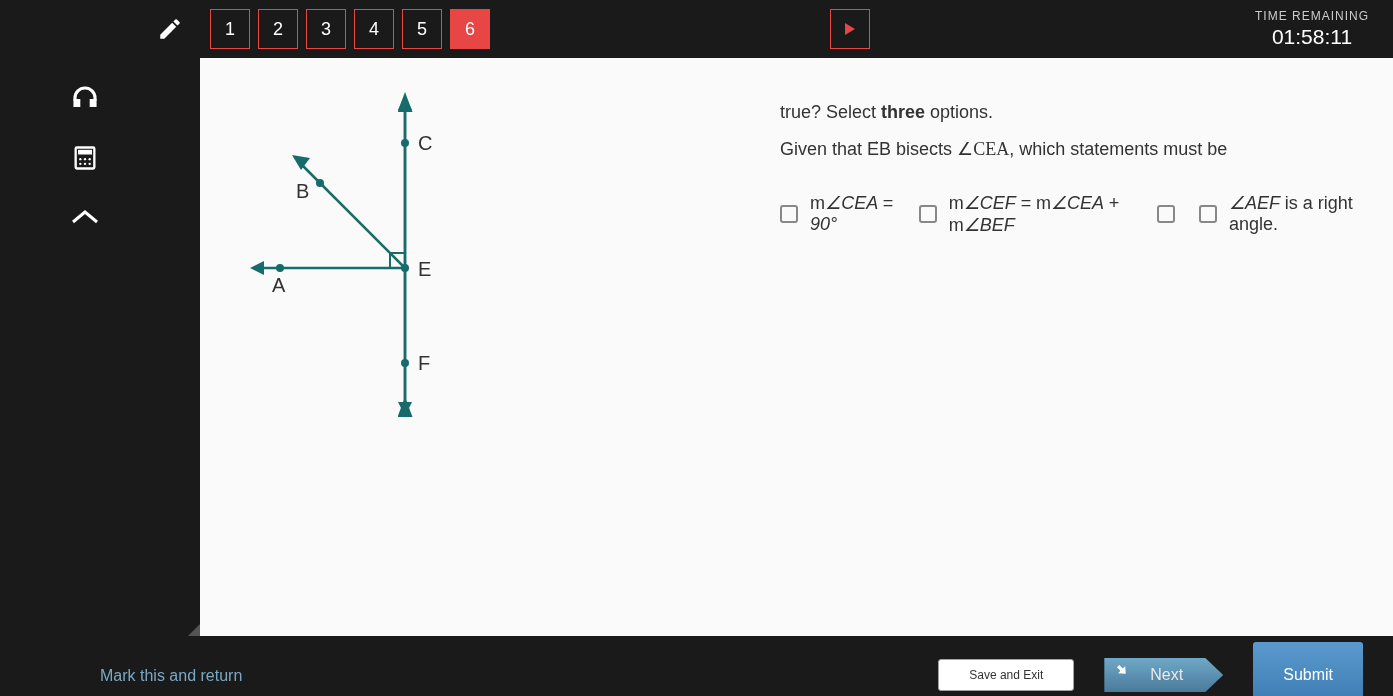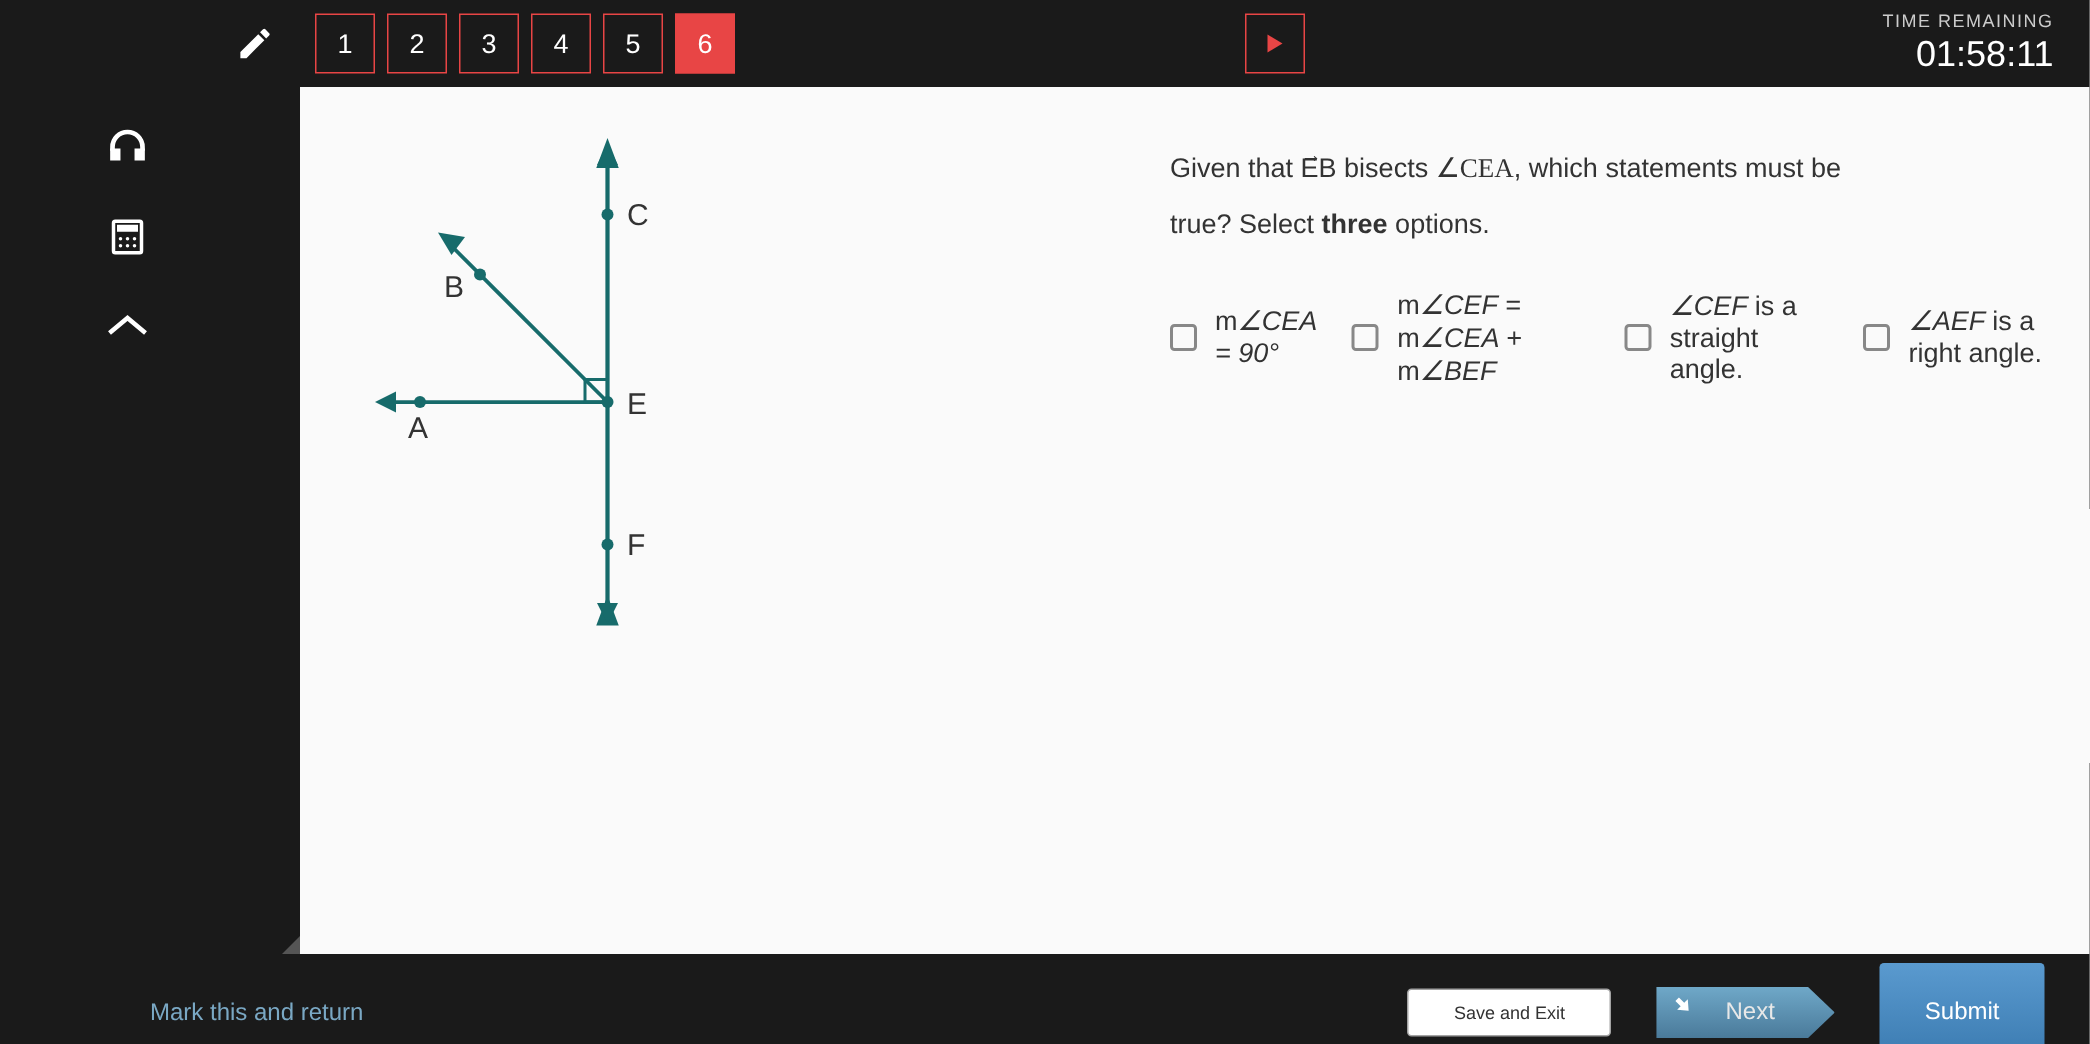--- a/index.html
+++ b/index.html
@@ -63,25 +63,25 @@
     }
     .play-btn::before {
       content: "";
       border-left: 10px solid #e84545;
       border-top: 6px solid transparent;
       border-bottom: 6px solid transparent;
     }
     .timer-section {
       position: absolute;
       right: 24px;
-      text-align: right;
+      text-align: center;
       color: #ccc;
     }
     .timer-label { font-size: 12px; letter-spacing: 1px; }
-    .timer-value { font-size: 24px; color: #fff; margin-top: 2px; }
+    .timer-value { font-size: 21px; color: #fff; margin-top: 2px; }
     
     .main-area {
       display: flex;
       height: 578px;
     }
     .left-tools {
       width: 200px;
       background: #1a1a1a;
       display: flex;
       flex-direction: column;
@@ -294,38 +294,37 @@
         <text x="178" y="62" font-size="20" fill="#333">C</text>
         <text x="56" y="110" font-size="20" fill="#333">B</text>
         <text x="32" y="204" font-size="20" fill="#333">A</text>
         <text x="178" y="188" font-size="20" fill="#333">E</text>
         <text x="178" y="282" font-size="20" fill="#333">F</text>
       </svg>
     </div>
 
     <div class="question-side">
       <div class="prompt-line">
-        <span>Given that </span><span style="position:relative; display:inline-block;"><span style="position:absolute; top:-6px; left:0; font-size:14px;">→</span><span>EB</span></span><span> bisects </span><span class="angle-sym">∠CEA</span><span>, which statements must be</span>
+        <span>true? Select </span><span class="bold">three</span><span> options.</span>
       </div>
       <div class="prompt-line">
-        <span>true? Select </span><span class="bold">three</span><span> options.</span>
+        <span>Given that </span><span style="position:relative; display:inline-block;"><span style="position:absolute; top:-6px; left:0; font-size:14px;">→</span><span>EB</span></span><span> bisects </span><span class="angle-sym">∠CEA</span><span>, which statements must be</span>
       </div>
 
       <div class="options">
         <div class="option-row">
           <div class="cb"></div>
           <span class="option-text"><span class="ns">m</span>∠CEA = 90°</span>
         </div>
         <div class="option-row">
           <div class="cb"></div>
           <span class="option-text"><span class="ns">m</span>∠CEF = <span class="ns">m</span>∠CEA + <span class="ns">m</span>∠BEF</span>
         </div>
         <div class="option-row">
           <div class="cb"></div>
-          <span class="option-text">∠CEF <span class="ns">is a straight angle.</span></span>
         </div>
         <div class="option-row">
           <div class="cb"></div>
           <span class="option-text">∠AEF <span class="ns">is a right angle.</span></span>
         </div>
       </div>
     </div>
   </div>
 </div>
 

